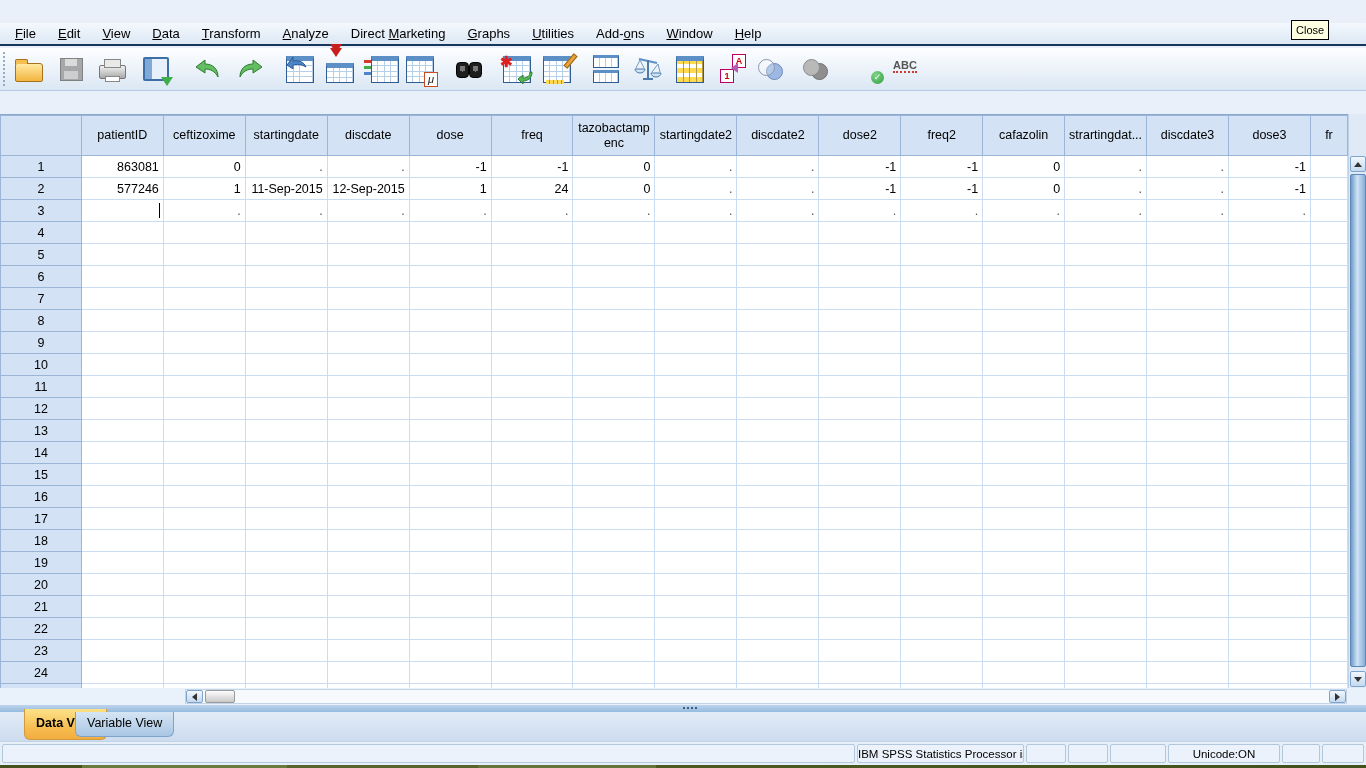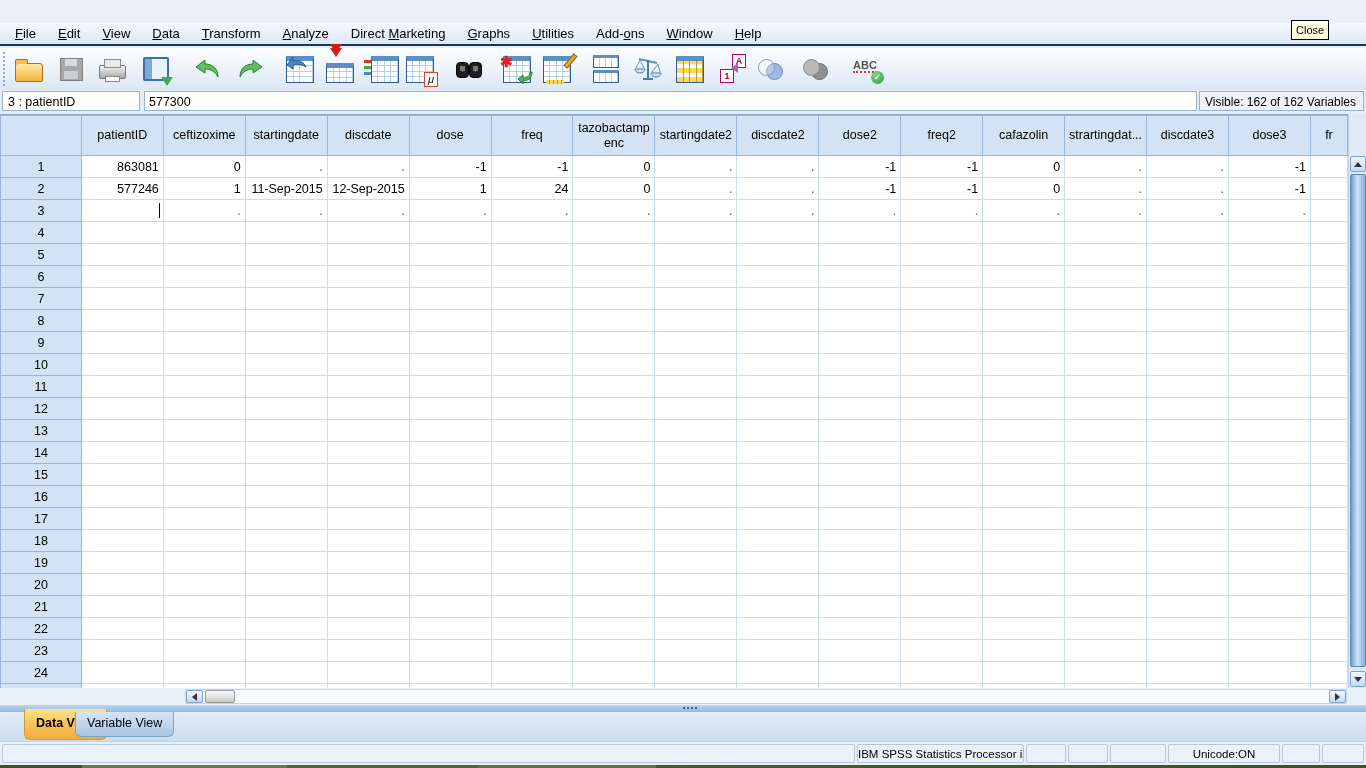--- a/index.html
+++ b/index.html
@@ -68,21 +68,21 @@
   .binoc:before{left:0;} .binoc:after{right:0;}
   .minitbl{width:24px;height:9px;border:1px solid #2f5c92;border-top:3px solid #5b8fc6;background:
      repeating-linear-gradient(90deg,transparent 0 5px,#b6cfe8 5px 6px),#fff;margin:1px 0;}
   .venn{position:relative;width:28px;height:22px;}
   .venn i{position:absolute;width:15px;height:15px;border-radius:50%;}
   .venn .c1{left:1px;top:1px;border:1px solid #8b97a5;background:rgba(255,255,255,.25);z-index:2;}
   .venn .c2{left:9px;top:5px;background:#9db8e5;border:1px solid #6d89b8;}
   .venn.gray .c1{background:#b9b9b9;border-color:#8a8a8a;}
   .venn.gray .c2{background:#8f8f8f;border-color:#6f6f6f;}
   .spell{position:relative;width:28px;height:22px;}
-  .spell b{font-size:11px;letter-spacing:0;color:#555;border-bottom:2px dotted #d23a2e;}
+  .spell b{font-size:11px;letter-spacing:0;color:#555;border-bottom:2px dotted #d23a2e;margin-left:40px;}
   .spell .chk{position:absolute;right:-3px;bottom:-4px;width:13px;height:13px;border-radius:50%;
      background:radial-gradient(circle at 35% 30%,#7fd489,#2e9e3e);color:#fff;font-size:9px;line-height:13px;text-align:center;}
   .vlab{position:relative;width:26px;height:24px;}
   .vlab .bA,.vlab .b1{position:absolute;width:12px;height:12px;background:#fff;border:1px solid #b06;color:#c00;
      font-size:9px;font-weight:bold;text-align:center;line-height:12px;}
   .vlab .bA{right:0;top:-3px;} .vlab .b1{left:0;bottom:-2px;}
   .vlab .arr{position:absolute;left:11px;top:6px;width:0;height:0;border-top:5px solid transparent;border-bottom:5px solid transparent;border-right:7px solid #b45bb4;}
   .curve-arr{position:absolute;}
 
   
@@ -253,25 +253,20 @@
       <span class="venn gray">
           <i class="c1"></i>
           <i class="c2"></i>
         </span>
     </div>
     <div class="tbi" style="left:848px">
       <span class="spell"><b>ABC</b><span class="chk">✓</span></span>
     </div>
   </div>
 
-  <div class="refbar">
-    <div class="refcell">3 : patientID</div>
-    <div class="refedit">577300</div>
-    <div class="refvisible">Visible: 162 of 162 Variables</div>
-  </div>
 
   <div class="gridwrap">
     <table class="grid">
         <colgroup>
           <col style="width: 81px;">
           <col style="width: 82px;">
           <col style="width: 82px;">
           <col style="width: 82px;">
           <col style="width: 82px;">
           <col style="width: 82px;">

